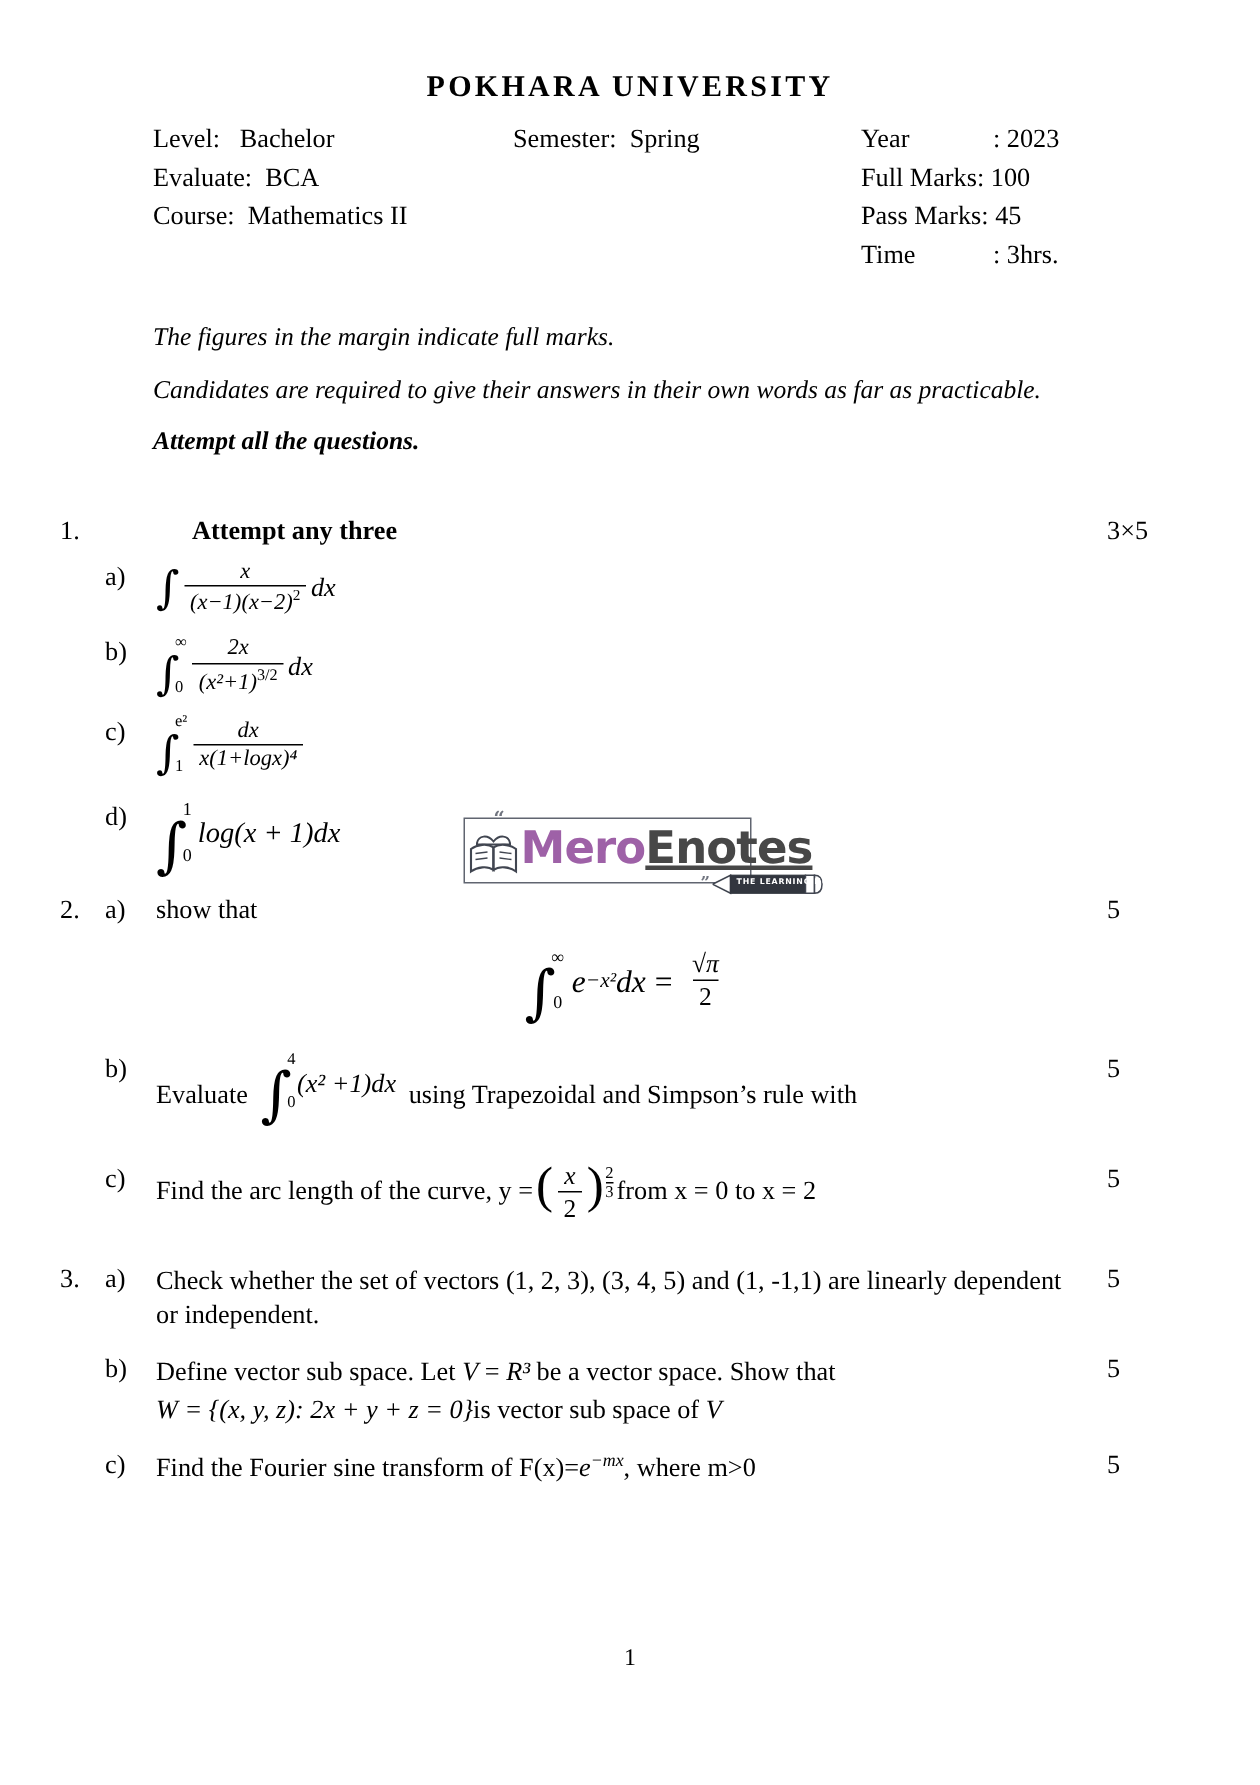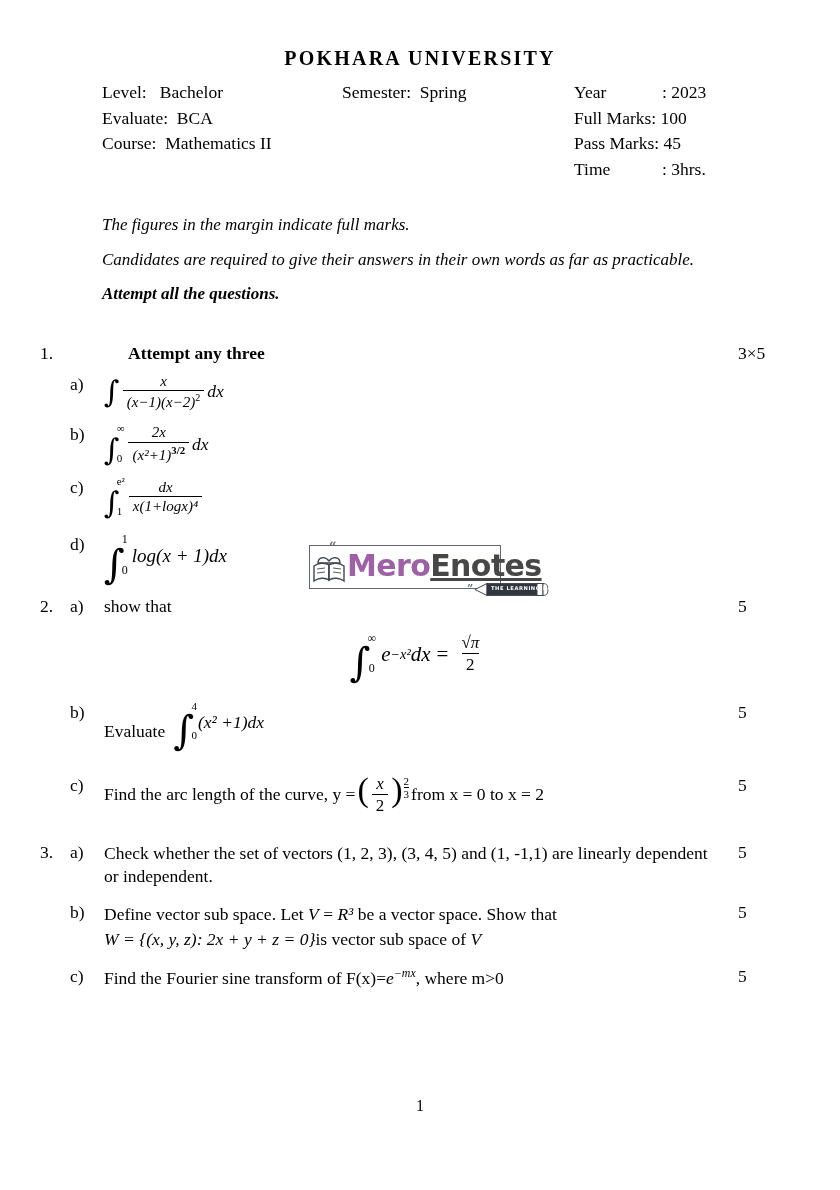--- a/index.html
+++ b/index.html
@@ -142,21 +142,20 @@
   }
   .frac .num { padding: 0 4px 1px 4px; }
   .frac .den { padding: 1px 4px 0 4px; border-top: 1.3px solid #000; }
   .frac.big { font-size: 17px; }
   sup.e { font-size: 0.68em; vertical-align: super; font-style: italic; }
   sup.eu { font-size: 0.68em; vertical-align: super; font-style: normal; }
   .slashfrac {
     font-size: 0.72em;
     vertical-align: super;
     font-style: normal;
-    font-weight: bold;
   }
   .parenbig {
     font-size: 34px;
     font-style: normal;
     line-height: 0;
     position: relative;
     top: 2px;
     font-family: "Liberation Serif", serif;
   }
   .supfrac {
@@ -461,20 +460,21 @@
       <div class="qbody">
         <span>Evaluate</span>
         <span class="math intgrp" style="margin:0 4px;">
             <span class="intsign big">∫</span>
             <span class="lim" style="font-size:11px;">
               <span class="up">4</span>
               <span class="lo">0</span>
             </span>
             <span>(x² +1)dx</span>
           </span>
+        <span>using Trapezoidal and Simpson’s rule with</span>
       </div>
       <div class="marks">5</div>
     </div>
 
     <div class="qrow" style="margin-top:32px;">
       <div class="qnum"></div>
       <div class="qletter">c)</div>
       <div class="qbody">
         <span>Find the arc length of the curve, y =</span><span class="math" style="margin:0 2px;"><span class="parenbig">(</span><span class="frac big">
               <span class="num">x</span>

